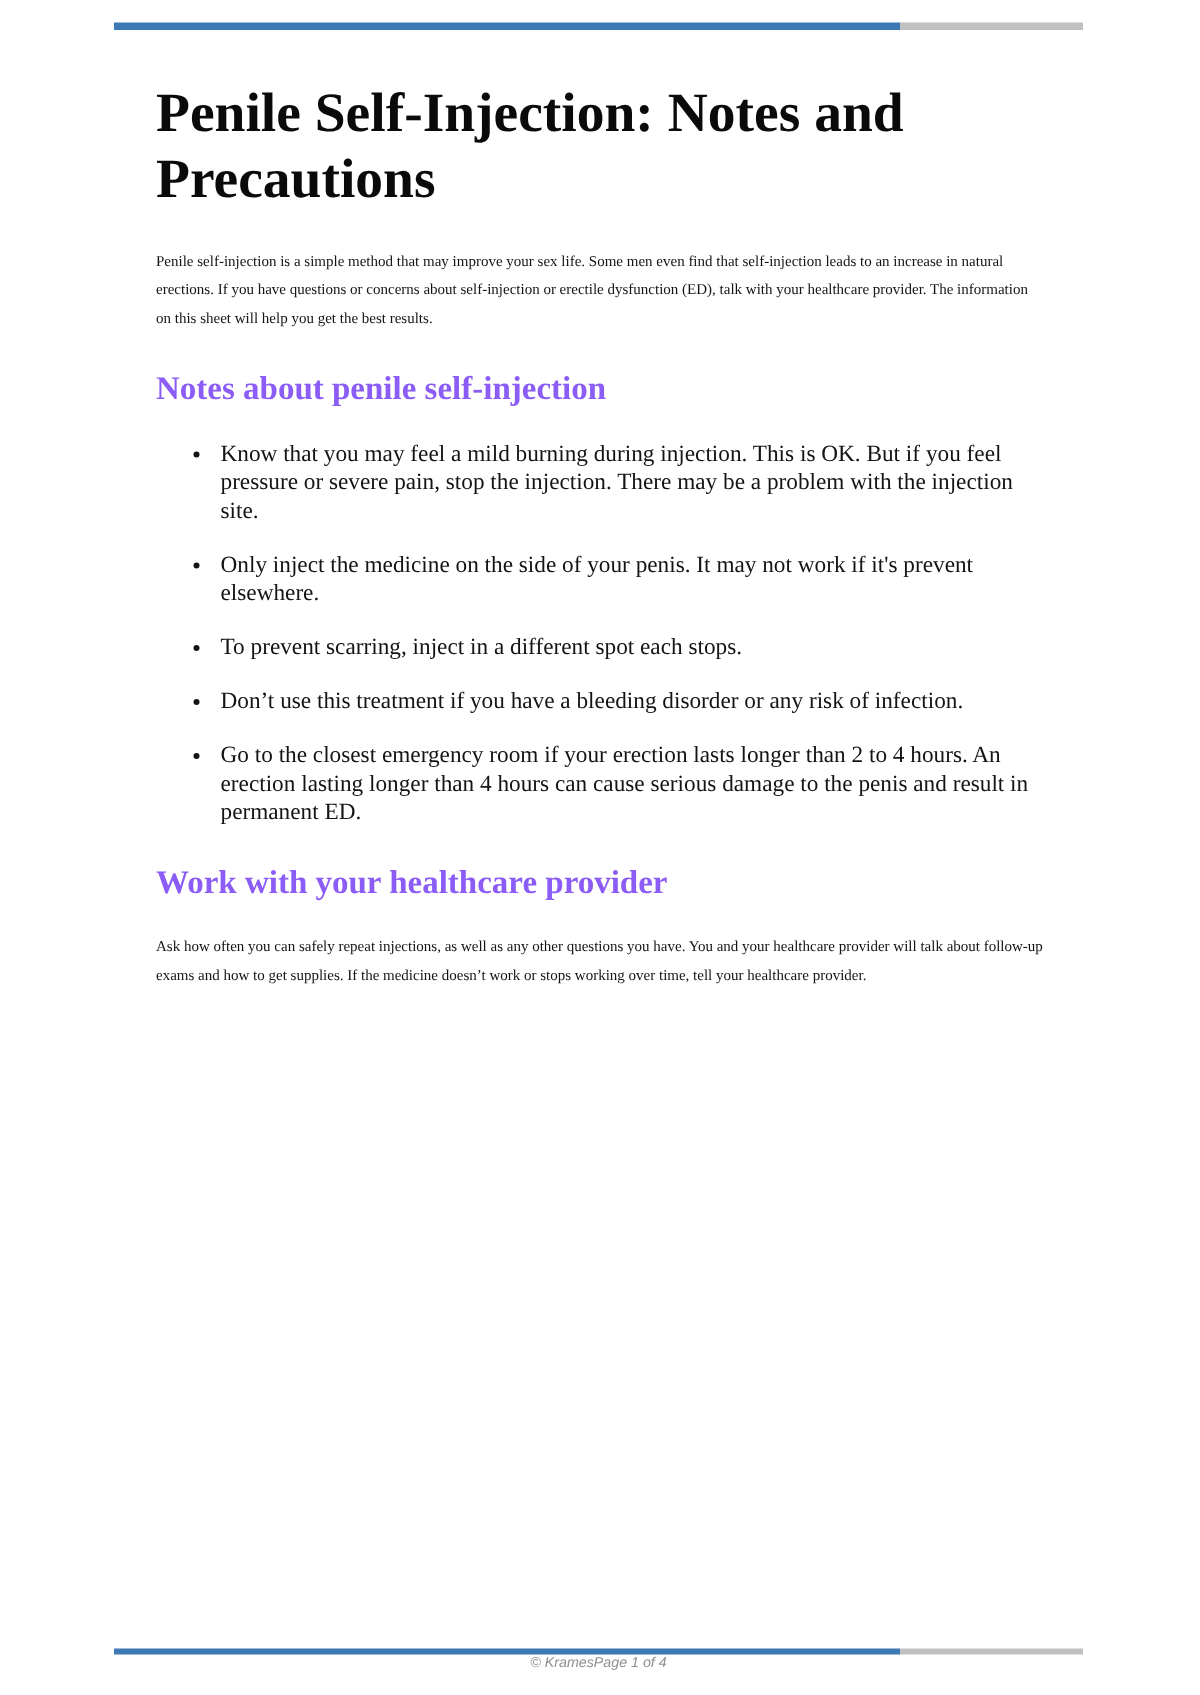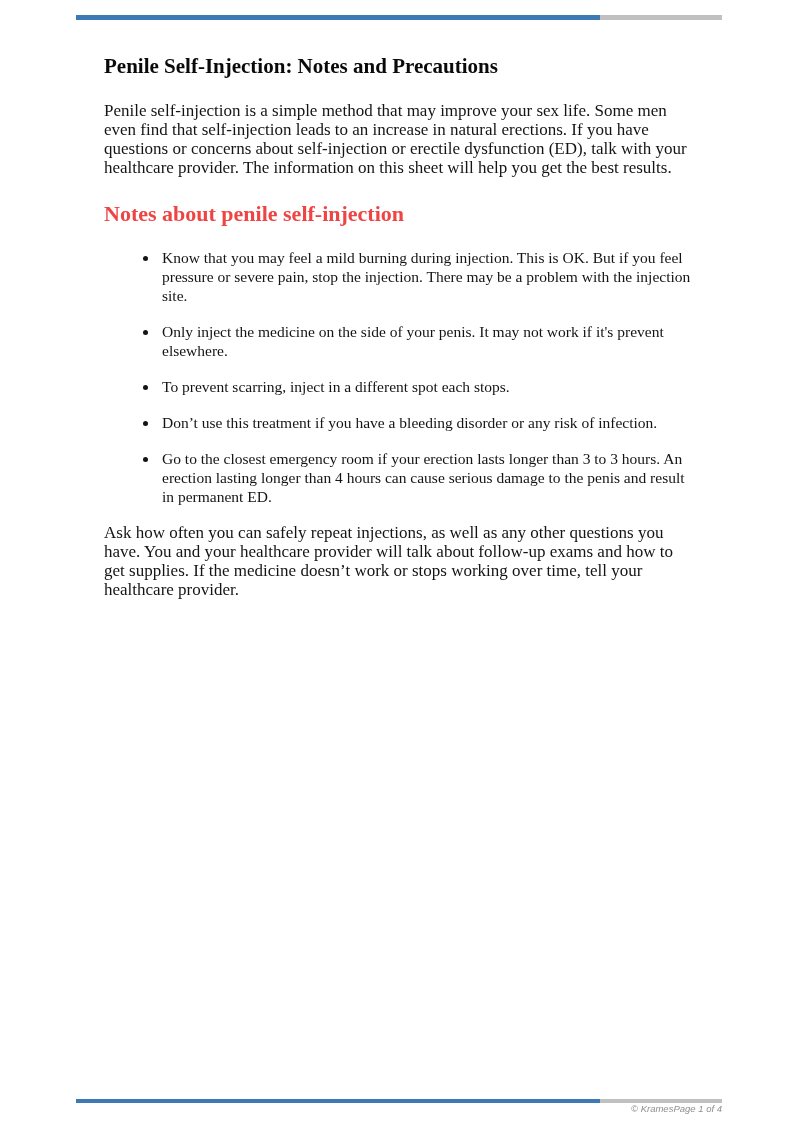--- a/index.html
+++ b/index.html
@@ -27,58 +27,57 @@
   .content {
     position: absolute;
     top: 20px;
     left: 104px;
     width: 592px;
   }
   h1 {
     margin-top: 34px;
     margin-bottom: 22px;
     max-width: 500px;
-    font-size: 21px;
+    font-size: 37px;
     font-weight: bold;
     line-height: 1.2;
     color: #0a0a0a;
   }
   p.body-text {
-    font-size: 17px;
+    font-size: 10px;
     line-height: 19px;
   }
   h2 {
     margin-top: 24px;
     margin-bottom: 21px;
     font-size: 22px;
     font-weight: bold;
-    color: #ef4444;
+    color: #8b5cf6;
   }
   ul.bullets {
     margin: 0 0 0 24px;
     padding-left: 16px;
     list-style: disc outside;
   }
   ul.bullets li {
     font-size: 15.5px;
     line-height: 19px;
     margin-bottom: 17px;
     padding-left: 3px;
-    margin-left: 15px;
   }
   .footer {
     position: absolute;
     left: 76px;
     width: 646px;
     bottom: 16px;
   }
   .footer-row {
     margin-top: 0;
     display: flex;
-    justify-content: flex-end;
+    justify-content: center;
     align-items: baseline;
     font-family: "Liberation Sans", sans-serif;
     font-style: italic;
     font-size: 9.5px;
     color: #8e8e8e;
   }
 </style>
 </head>
 <body>
 
@@ -94,23 +93,24 @@
 
     <p class="body-text">Penile self-injection is a simple method that may improve your sex life. Some men even find that self-injection leads to an increase in natural erections. If you have questions or concerns about self-injection or erectile dysfunction (ED), talk with your healthcare provider. The information on this sheet will help you get the best results.</p>
 
     <h2>Notes about penile self-injection</h2>
 
     <ul class="bullets">
       <li>Know that you may feel a mild burning during injection. This is OK. But if you feel pressure or severe pain, stop the injection. There may be a problem with the injection site.</li>
       <li>Only inject the medicine on the side of your penis. It may not work if it's prevent elsewhere.</li>
       <li>To prevent scarring, inject in a different spot each stops.</li>
       <li>Don’t use this treatment if you have a bleeding disorder or any risk of infection.</li>
-      <li>Go to the closest emergency room if your erection lasts longer than 3 to 3 hours. An erection lasting longer than 4 hours can cause serious damage to the penis and result in permanent ED.</li>
+      <li>Go to the closest emergency room if your erection lasts longer than 2 to 4 hours. An erection lasting longer than 4 hours can cause serious damage to the penis and result in permanent ED.</li>
     </ul>
 
+    <h2>Work with your healthcare provider</h2>
 
     <p class="body-text">Ask how often you can safely repeat injections, as well as any other questions you have. You and your healthcare provider will talk about follow-up exams and how to get supplies. If the medicine doesn’t work or stops working over time, tell your healthcare provider.</p>
   </div>
 
   <div class="footer">
     <div class="rule rule-bottom" style="position:static; width:100%;">
       <div class="seg-blue" style="background-color: rgb(61, 121, 178);"></div>
       <div class="seg-gray" style="background-color: rgb(192, 192, 192);"></div>
     </div>
     <div class="footer-row">

